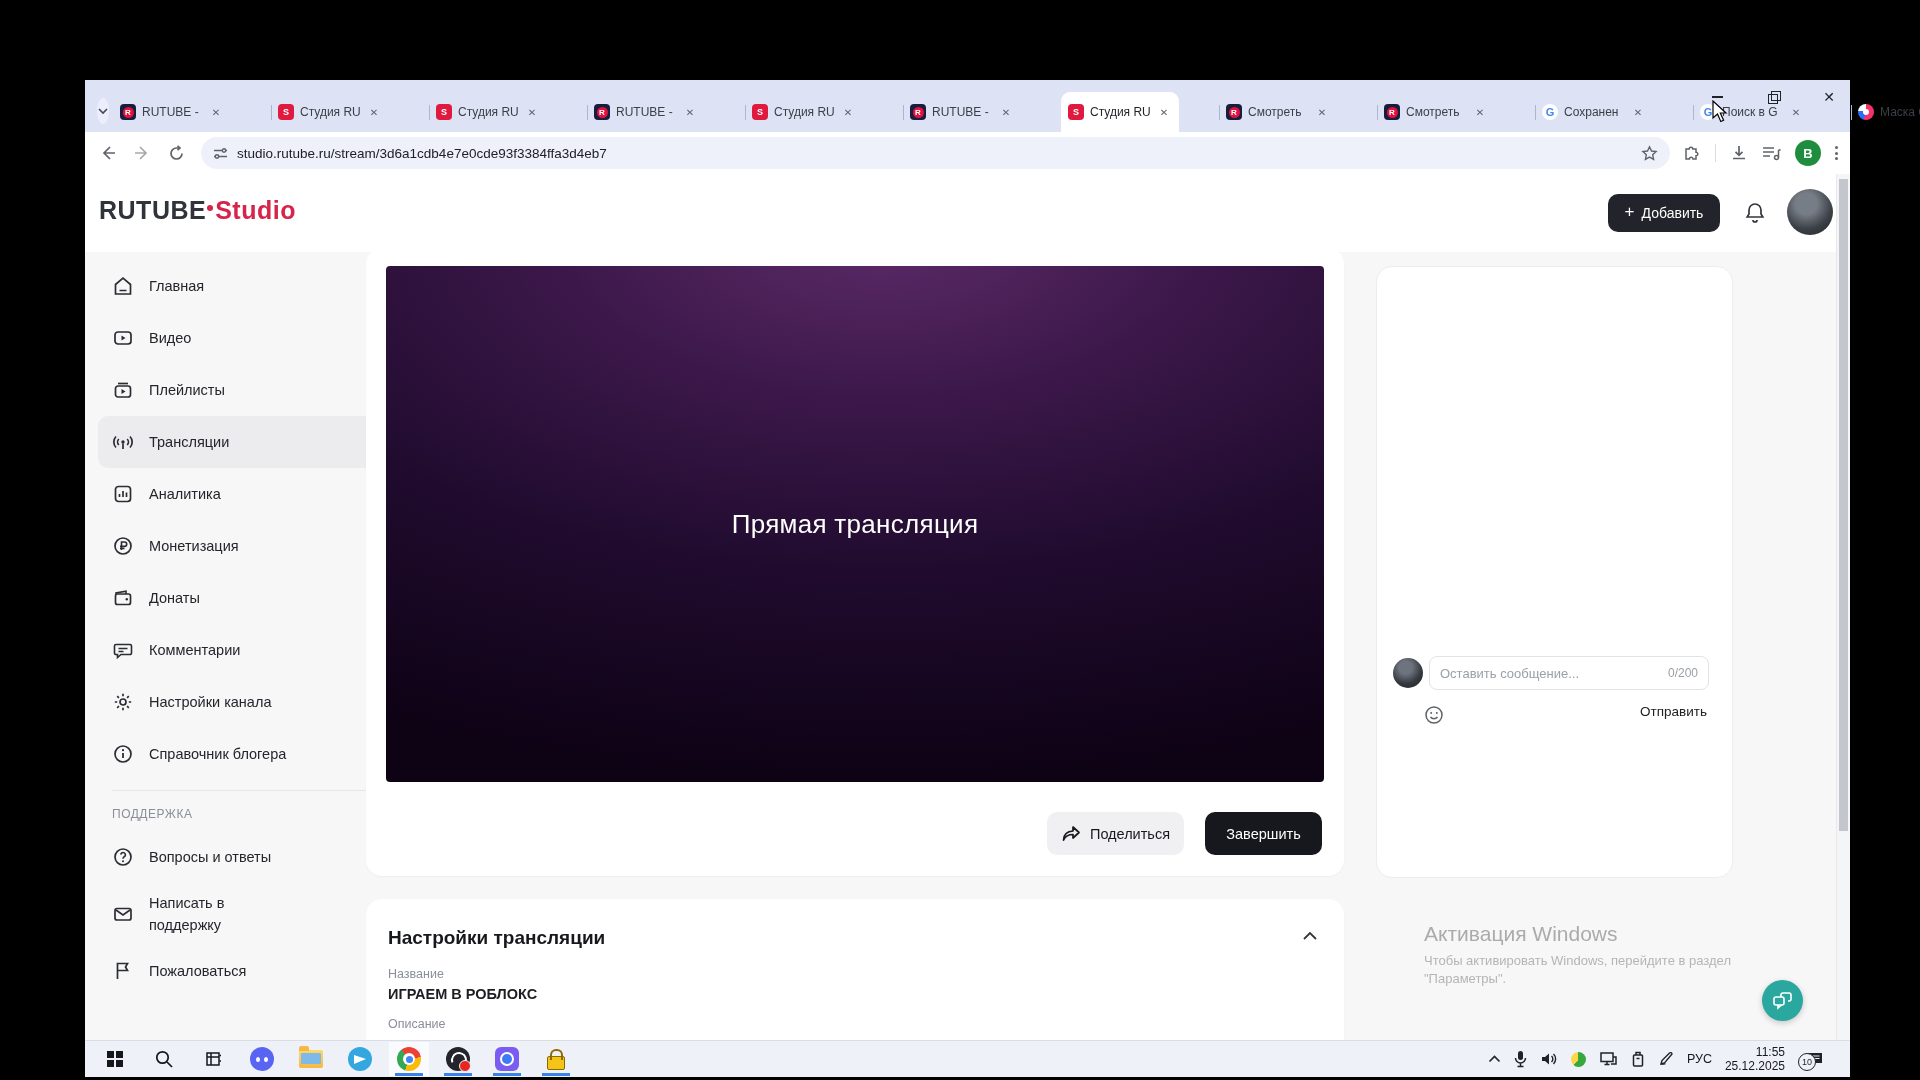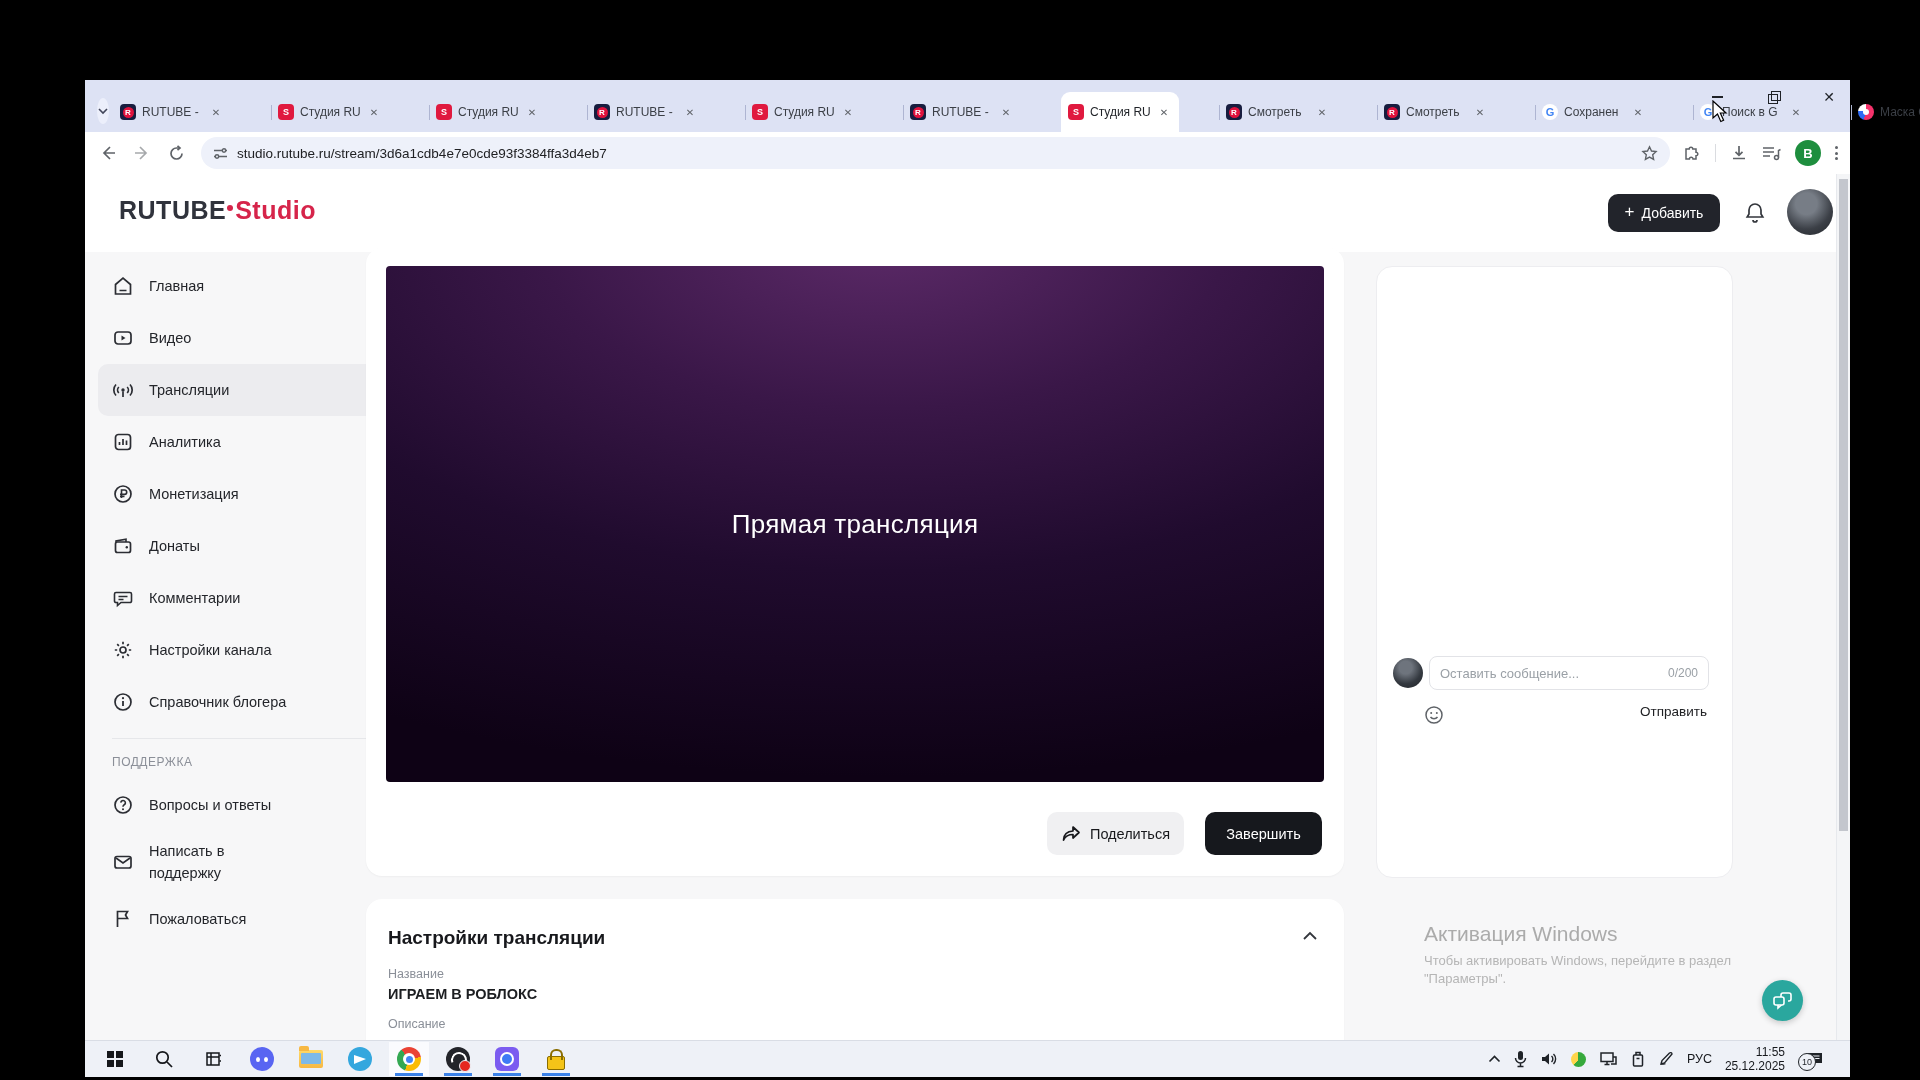--- a/index.html
+++ b/index.html
@@ -45,21 +45,21 @@
   .urltext{font-size:13.5px;color:#202124;flex:1;white-space:nowrap;overflow:hidden;}
   .tbicons{display:flex;align-items:center;gap:14px;padding-right:2px;}
   .sep{width:1px;height:18px;background:#dadce0;}
   .avatarB{width:26px;height:26px;border-radius:50%;background:#1e8e3e;color:#fff;font-size:13px;font-weight:700;display:flex;align-items:center;justify-content:center;}
   .kebab{display:flex;flex-direction:column;gap:2.5px;}
   .kebab i{width:3px;height:3px;border-radius:50%;background:#5f6368;}
 
   
   .page{position:absolute;left:0;top:94px;width:1765px;height:866px;background:#f7f7f8;overflow:hidden;}
   .siteheader{position:absolute;left:0;top:0;width:100%;height:78px;background:#fff;}
-  .logo{position:absolute;left:34px;top:22px;font-size:25px;letter-spacing:.5px;display:flex;align-items:baseline;}
+  .logo{position:absolute;left:14px;top:22px;font-size:25px;letter-spacing:.5px;display:flex;align-items:baseline;}
   .logo .l1{font-weight:800;color:#30333c;}
   .logo .dot{width:6px;height:6px;border-radius:50%;background:#d6244a;margin:0 2px 14px 1px;align-self:flex-end;}
   .logo .l2{font-weight:600;color:#d6244a;}
   .addbtn{position:absolute;left:1523px;top:20px;width:112px;height:38px;background:#22242b;border-radius:10px;color:#fff;
           display:flex;align-items:center;justify-content:center;gap:7px;font-size:14px;}
   .addbtn::before{content:"+";font-size:17px;margin-top:-2px;}
   .bell{position:absolute;left:1659px;top:27px;color:#33363c;}
   .hdravatar{position:absolute;left:1702px;top:15px;width:46px;height:46px;border-radius:50%;
              background:radial-gradient(circle at 42% 32%,#777d86 0 26%,#3b3f46 62%,#22252a 100%);}
 
@@ -331,20 +331,30 @@
         </div>
         <div class="sbitem">
           <span class="sbicon">
               <svg width="22" height="22" viewBox="0 0 22 22">
                 <rect x="3" y="5" width="16" height="12" rx="3" fill="none" stroke="#2b2d33" stroke-width="1.7"></rect>
                 <path d="M9.5 8.5l4 2.5-4 2.5z" fill="#2b2d33"></path>
               </svg>
             </span>
           <span>Видео</span>
         </div>
+        <div class="sbitem">
+          <span class="sbicon">
+              <svg width="22" height="22" viewBox="0 0 22 22">
+                <path d="M6 4.5h10" stroke="#2b2d33" stroke-width="1.7"></path>
+                <rect x="3.5" y="7" width="15" height="11" rx="2.5" fill="none" stroke="#2b2d33" stroke-width="1.7"></rect>
+                <path d="M9.5 10l4 2.5-4 2.5z" fill="#2b2d33"></path>
+              </svg>
+            </span>
+          <span>Плейлисты</span>
+        </div>
         <div class="sbitem selected">
           <span class="sbicon">
               <svg width="22" height="22" viewBox="0 0 22 22">
                 <g fill="none" stroke="#2b2d33" stroke-width="1.7">
                   <path d="M6.8 8a4.3 4.3 0 0 0 0 6M4 5.5a8 8 0 0 0 0 11M15.2 8a4.3 4.3 0 0 1 0 6M18 5.5a8 8 0 0 1 0 11M11 12.6V18"></path>
                 </g>
                 <circle cx="11" cy="11" r="1.7" fill="#2b2d33"></circle>
               </svg>
             </span>
           <span>Трансляции</span>

